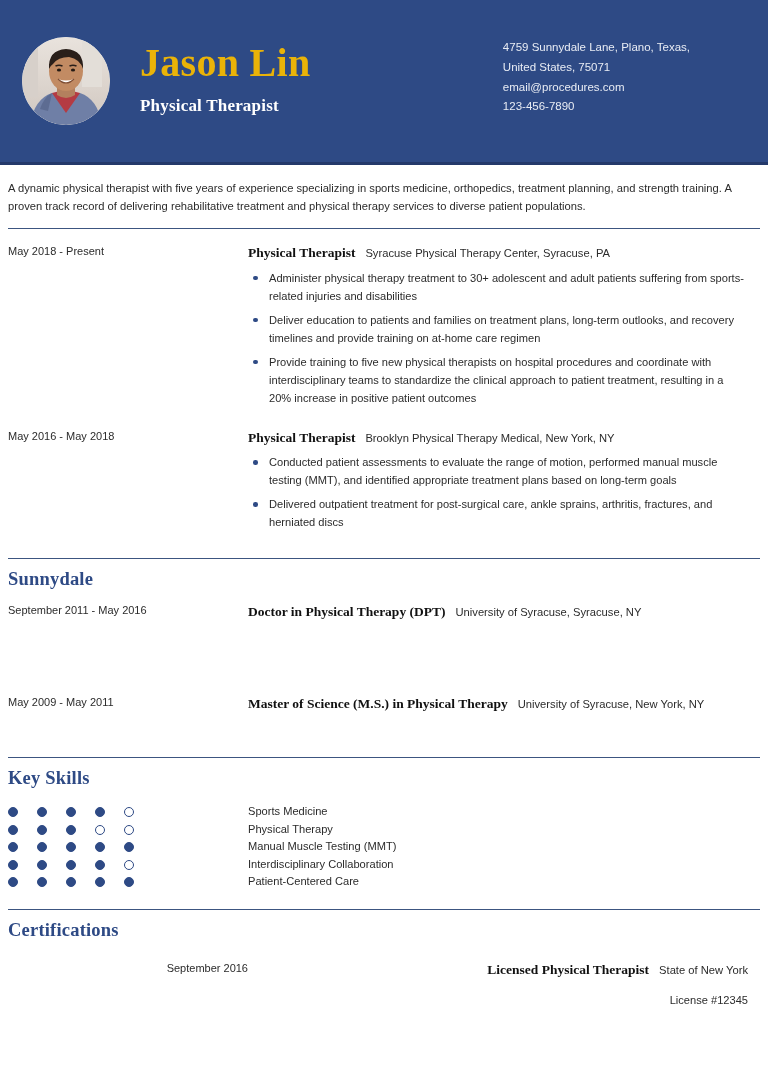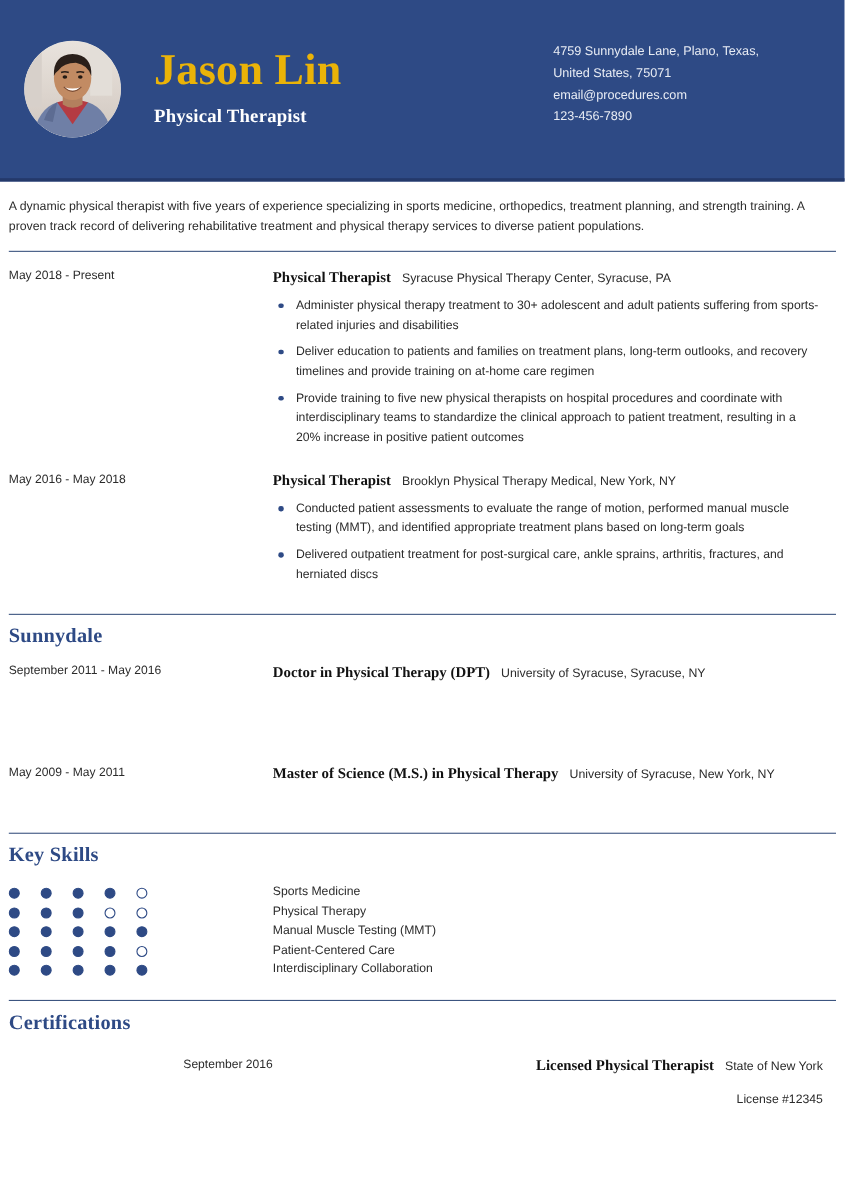--- a/index.html
+++ b/index.html
@@ -342,22 +342,22 @@
           <span class="dot filled"></span>
           <span class="dot filled"></span>
           <span class="dot filled"></span>
           <span class="dot filled"></span>
         </div>
       </div>
       <div class="skills-names">
         <div>Sports Medicine</div>
         <div>Physical Therapy</div>
         <div>Manual Muscle Testing (MMT)</div>
+        <div>Interdisciplinary Collaboration</div>
         <div>Patient-Centered Care</div>
-        <div>Interdisciplinary Collaboration</div>
       </div>
     </div>
 
     <div class="divider" style="margin-top:18px;"></div>
     <div class="section-title">Certifications</div>
 
     <div class="entry" style="margin-top:17px;text-align:right;">
       <div class="entry-date">September 2016</div>
       <div class="entry-main">
         <div class="entry-head">

